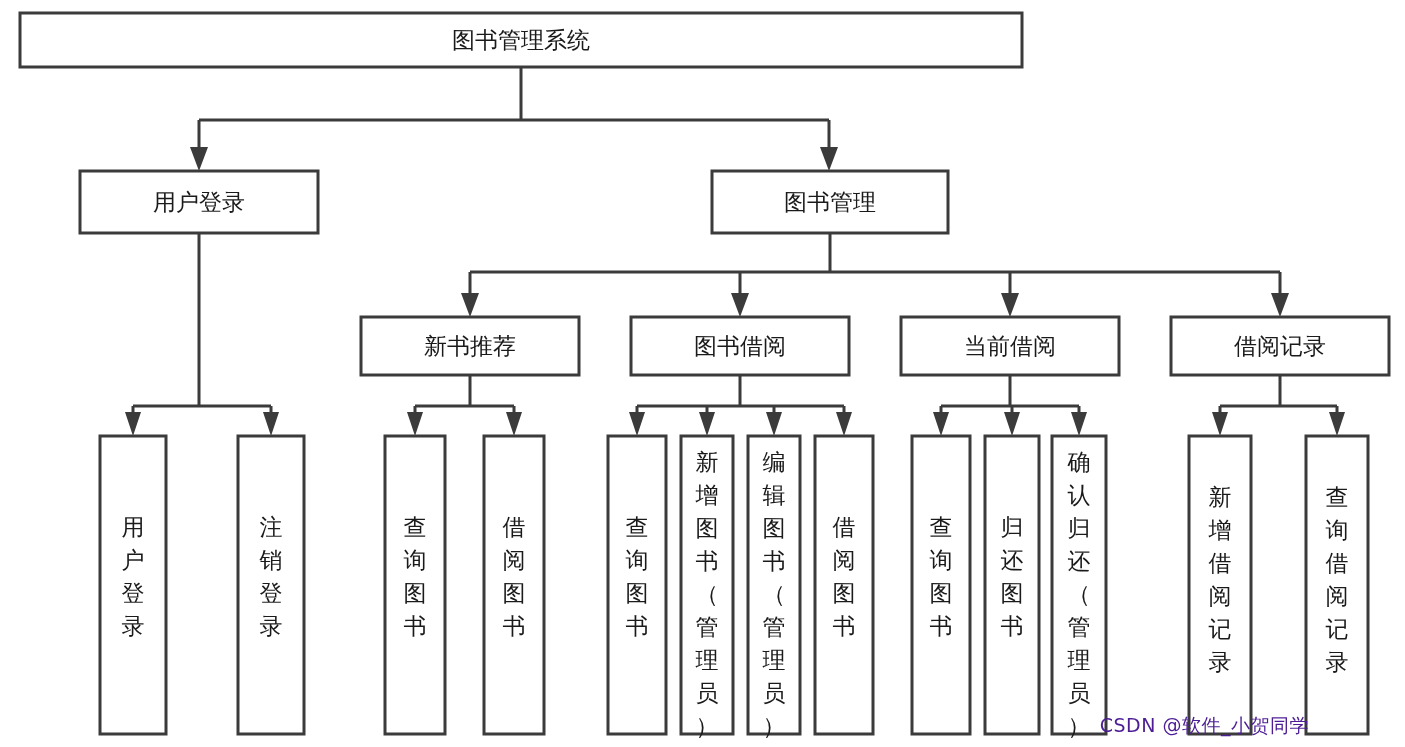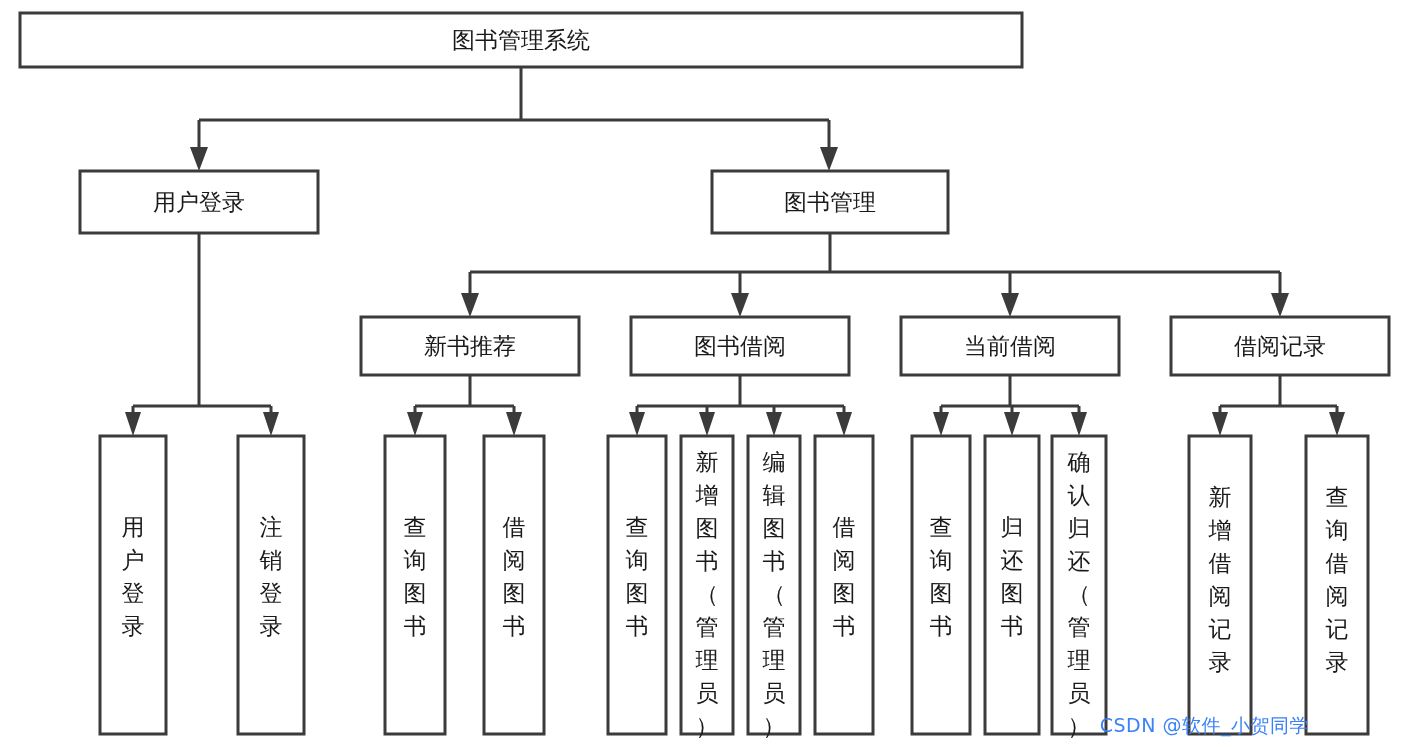--- a/index.html
+++ b/index.html
@@ -53,21 +53,21 @@
     font-size: 23px;
     fill: #1a1a1a;
     text-anchor: middle;
   }
   .watermark-text {
     position: absolute;
     right: 12px;
     bottom: 8px;
     font-family: "DejaVu Sans", "Liberation Sans", sans-serif;
     font-size: 19px;
-    color: #3b82f6;
+    color: #4c1d95;
     white-space: nowrap;
     letter-spacing: 0.5px;
     user-select: none;
   }
 </style>
 </head>
 <body>
 
 <div id="diagram-root">
   <svg class="flow" viewBox="0 0 1405 747" xmlns="http://www.w3.org/2000/svg">

